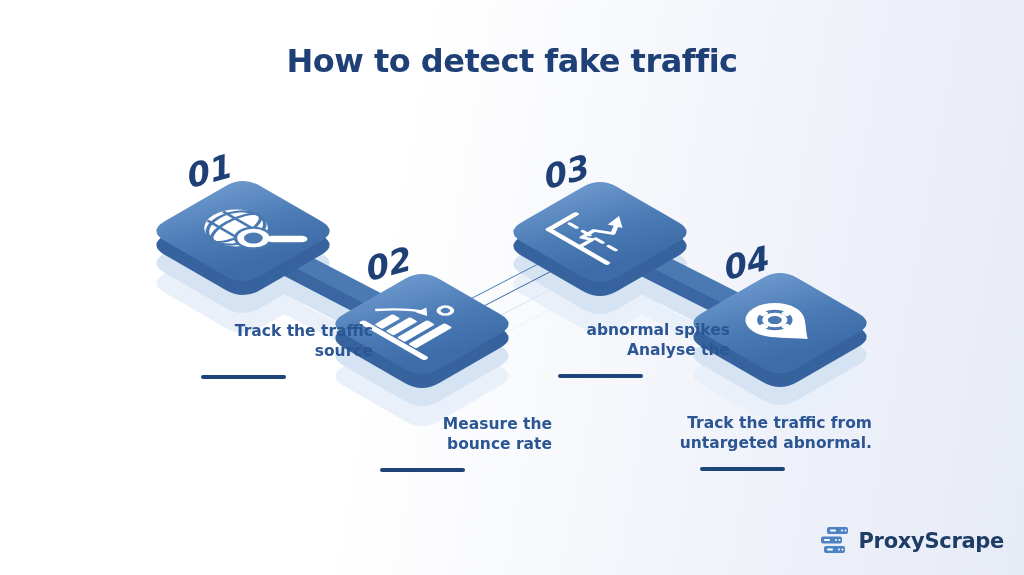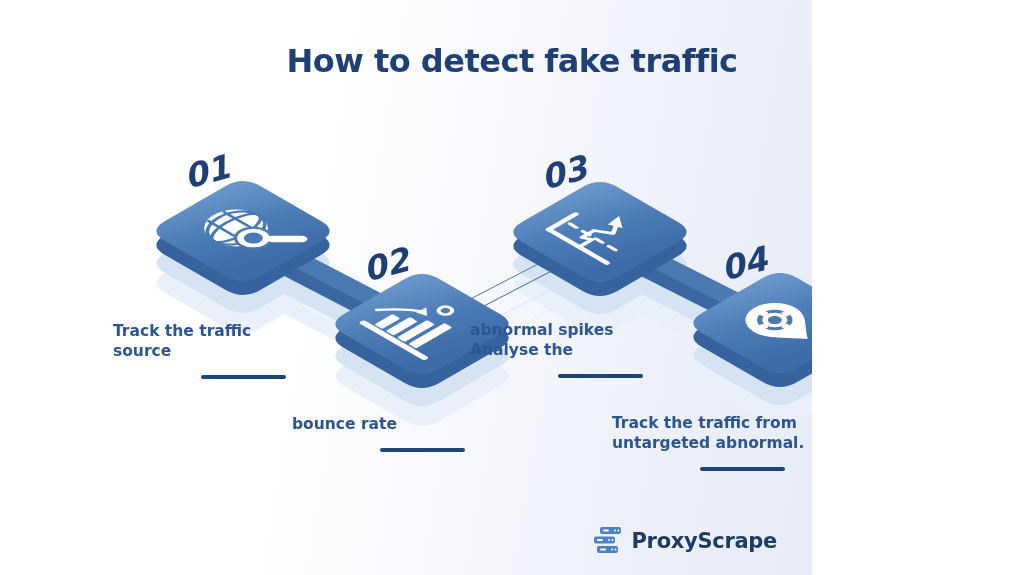--- a/index.html
+++ b/index.html
@@ -1,38 +1,38 @@
 <!DOCTYPE html>
 <html><head>
 <meta charset="utf-8">
 <style>
   html,body { margin:0; padding:0; }
   .canvas {
-    position:relative; width:812px; height:575px; overflow:hidden;
+    position:relative; width:1024px; height:575px; overflow:hidden;
     background: linear-gradient(100deg, #ffffff 0%, #ffffff 38%, #eef1f9 78%, #e7ebf6 100%);
     font-family:"DejaVu Sans","Liberation Sans",sans-serif;
   }
   .scene { position:absolute; left:0; top:0; }
   .title {
     position:absolute; top:42px; left:0; width:1024px; text-align:center;
     font-size:32px; font-weight:bold; letter-spacing:-0.5px; color:#1e4076;
   }
   .step-number {
     position:absolute; transform:translate(-50%,-50%) rotate(-15deg) skewX(-5deg);
     font-size:33px; font-style:italic; font-weight:bold; color:#1e4076;
   }
   .step-label {
-    position:absolute; width:260px; text-align:left;
+    position:absolute; width:260px; text-align:right;
     font-size:15.5px; line-height:20px; font-weight:bold; color:#2b5693;
   }
   .step-underline {
     width:85px; height:4px; border-radius:2px; background:#1e4478; margin:14px auto 0 auto;
   }
   .brand {
-    position:absolute; right:35px; top:527px; display:flex; align-items:center; gap:9px;
+    position:absolute; right:20px; top:527px; display:flex; align-items:center; gap:9px;
   }
   .brand-text { font-size:21px; font-weight:bold; color:#1d3c66; letter-spacing:-0.3px; }
 </style>
 </head>
 <body>
 
 <div class="canvas">
 
   <svg class="scene" width="1024" height="575" viewBox="0 0 1024 575">
     <defs>
@@ -133,20 +133,21 @@
   <div class="step-number" style="left:389px; top:264px;">02</div>
   <div class="step-number" style="left:567px; top:172px;">03</div>
   <div class="step-number" style="left:747px; top:263px;">04</div>
 
   <div class="step-label" style="left:113px; top:321px;">
     <div>Track the traffic</div>
     <div>source</div>
     <div class="step-underline"></div>
   </div>
   <div class="step-label" style="left:292px; top:414px;">
+    <div>Measure the</div>
     <div>bounce rate</div>
     <div class="step-underline"></div>
   </div>
   <div class="step-label" style="left:470px; top:320px;">
     <div>abnormal spikes</div>
     <div>Analyse the</div>
     <div class="step-underline"></div>
   </div>
   <div class="step-label" style="left:612px; top:413px;">
     <div>Track the traffic from</div>

